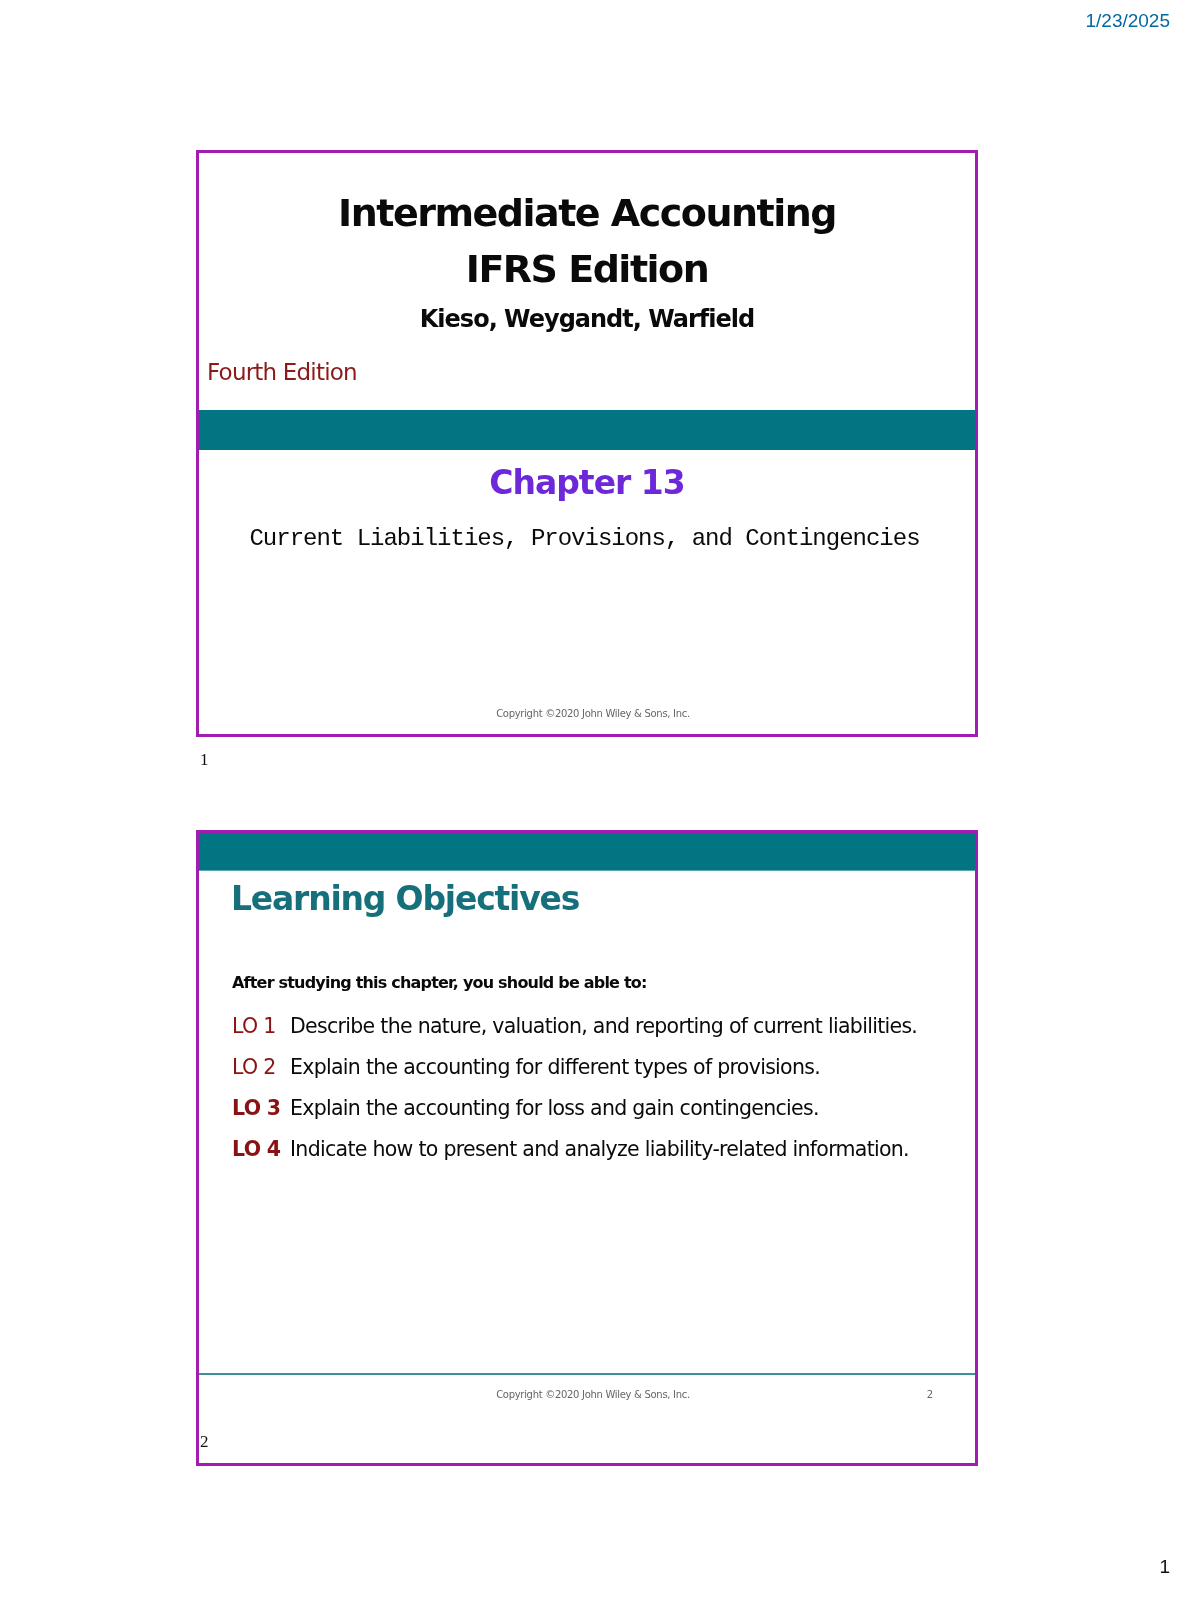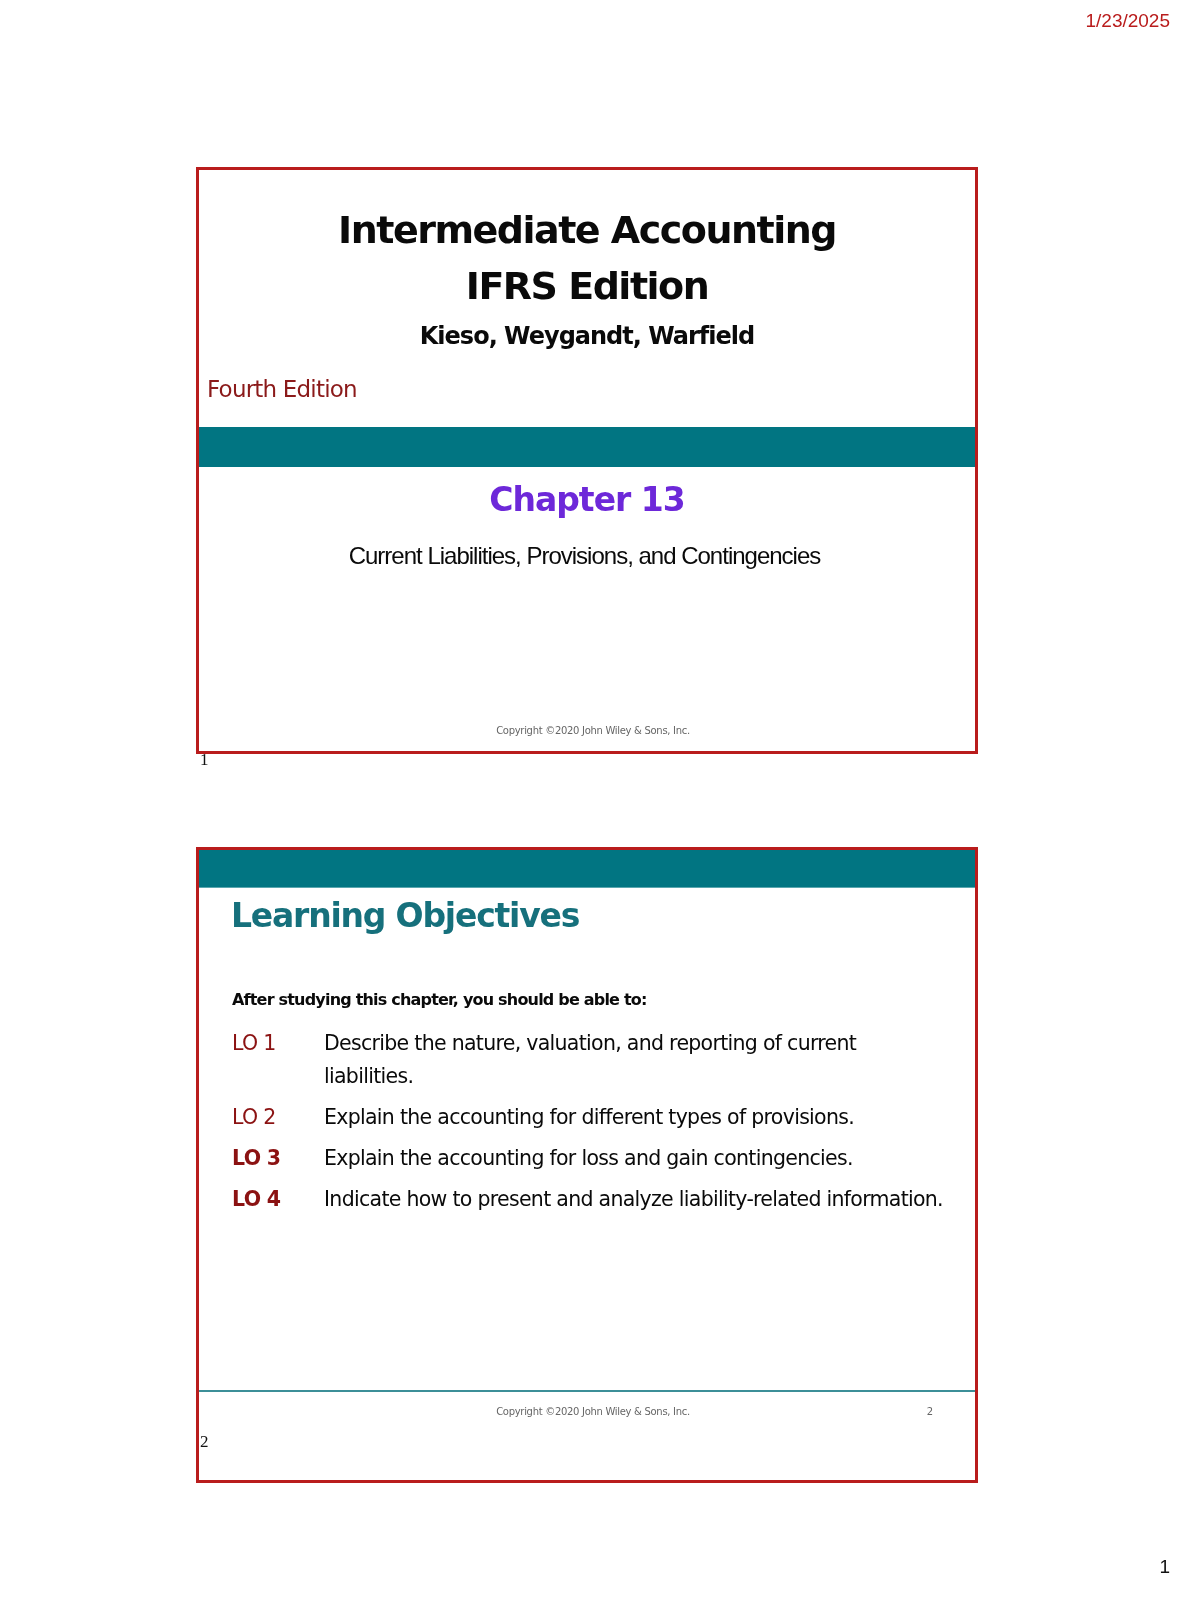--- a/index.html
+++ b/index.html
@@ -7,32 +7,31 @@
       width: 1200px; height: 1600px;
       background: #ffffff;
       font-family: "Liberation Sans", sans-serif;
       color: #000;
       position: relative;
       overflow: hidden;
     }
     .print-date {
       position: absolute; top: 10px; right: 30px;
       font-family: "Liberation Sans", sans-serif;
-      font-size: 19px; color: #b91c1c;
+      font-size: 19px; color: #0369a1;
     }
     .page-number {
       position: absolute; top: 1556px; right: 30px;
       font-size: 19px; color: #111;
     }
     .slide {
       position: absolute; left: 196px; width: 782px;
-      border: 3px solid #b91c1c;
+      border: 3px solid #a21caf;
       background: #fff;
       overflow: hidden;
-      margin-top: 17px;
     }
     .slide-label {
       position: absolute; left: 200px;
       font-family: "Liberation Serif", serif;
       font-size: 17px; color: #111;
     }
     
     #slide1 { top: 150px; height: 587px; }
     .s1-title {
       position: absolute; top: 32px; left: 0; right: 0;
@@ -56,21 +55,21 @@
       position: absolute; top: 257px; left: 0; right: 0; height: 40px;
       background: #017582;
     }
     .s1-chapter {
       position: absolute; top: 310px; left: 0; right: 0; text-align: center;
       font-family: "DejaVu Sans", sans-serif;
       font-weight: bold; font-size: 33px; letter-spacing: -1px; color: #6d28d9;
     }
     .s1-subtitle {
       position: absolute; top: 372px; left: 0; right: 5px; text-align: center;
-      font-family: Liberation Sans, sans-serif;
+      font-family: Liberation Mono, monospace;
       font-size: 24px; letter-spacing: -1px; color: #0a0a0a;
     }
     .copyright {
       position: absolute; left: 0; right: 0; text-align: center;
       font-family: "DejaVu Sans", sans-serif;
       font-size: 10px; color: #666; letter-spacing: -0.3px; padding-left: 12px;
     }
     #slide1 .copyright { top: 555px; }
     
     #slide2 { top: 830px; height: 636px; }
@@ -88,21 +87,20 @@
       position: absolute; top: 140px; left: 33px;
       font-family: "DejaVu Sans", sans-serif;
       font-weight: bold; font-size: 16px; letter-spacing: -0.8px; color: #0a0a0a;
     }
     .lo-list { position: absolute; top: 177px; left: 33px; right: 30px; }
     .lo-item {
       display: flex; align-items: flex-start;
       font-family: "DejaVu Sans", sans-serif;
       font-size: 20.5px; line-height: 33px; letter-spacing: -0.7px; color: #0a0a0a;
       margin-bottom: 8px;
-      gap: 34px;
     }
     .lo-code { color: #8b1212; white-space: nowrap; width: 58px; flex: none; }
     .lo-code.bold { font-weight: bold; }
     .lo-text { flex: 1; }
     .s2-rule {
       position: absolute; top: 540px; left: 0; right: 0; height: 2px;
       background: #3c8f98;
     }
     #slide2 .copyright { top: 556px; }
     .s2-slide-num {

